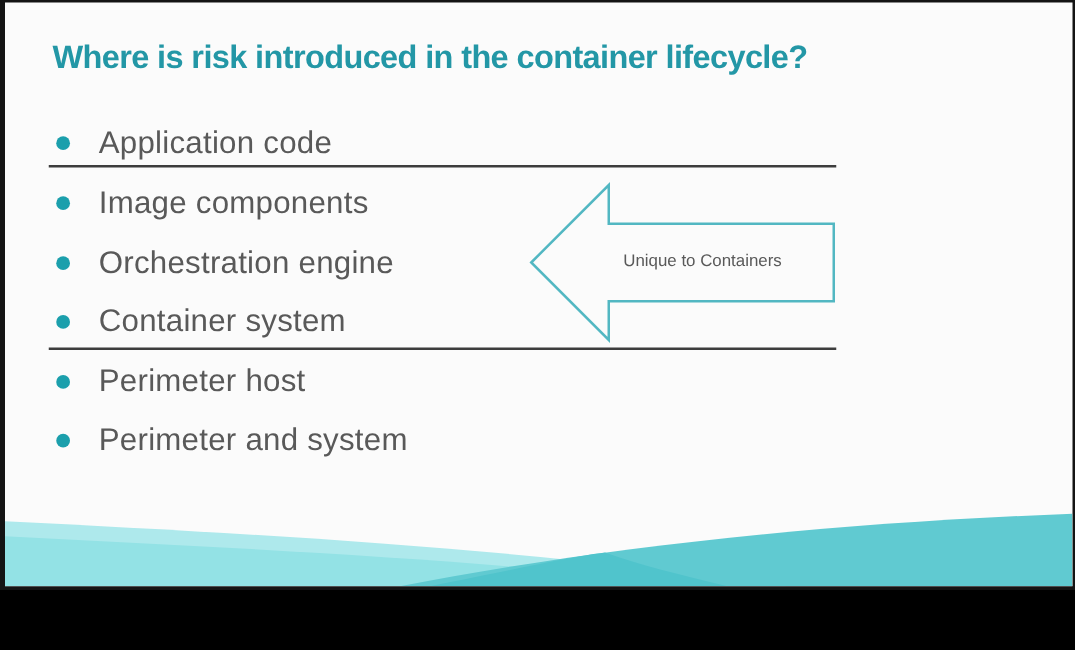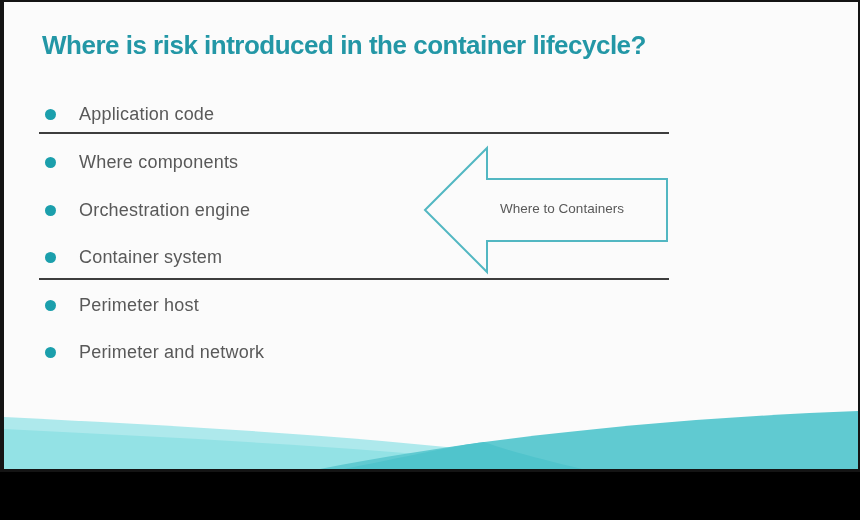--- a/index.html
+++ b/index.html
@@ -19,21 +19,21 @@
   }
   .bullet-row {
     position:absolute; left:41px; height:28px;
     display:flex; align-items:center;
   }
   .bullet-dot {
     width:11px; height:11px; border-radius:50%;
     background:#1b9fac; flex:0 0 auto;
   }
   .bullet-label {
-    margin-left:23px; font-size:18px; letter-spacing:0.2px;
+    margin-left:23px; font-size:25px; letter-spacing:0.2px;
     color:#595959; white-space:nowrap;
   }
   .sep-line {
     position:absolute; left:35px; width:630px; height:2px;
     background:#3d3d3d;
   }
   .arrow-wrap { position:absolute; left:416px; top:138px; }
   .arrow-label {
     position:absolute; left:468px; top:199px; width:180px;
     text-align:center; font-size:13.5px; color:#595959; white-space:nowrap;
@@ -58,48 +58,48 @@
   <div class="slide">
 
     <h1 class="title">Where is risk introduced in the container lifecycle?</h1>
 
     <div class="bullet-row" style="top:98px">
       <span class="bullet-dot"></span>
       <span class="bullet-label">Application code</span>
     </div>
     <div class="bullet-row" style="top:146px">
       <span class="bullet-dot"></span>
-      <span class="bullet-label">Where components</span>
+      <span class="bullet-label">Image components</span>
     </div>
     <div class="bullet-row" style="top:194px">
       <span class="bullet-dot"></span>
       <span class="bullet-label">Orchestration engine</span>
     </div>
     <div class="bullet-row" style="top:241px">
       <span class="bullet-dot"></span>
       <span class="bullet-label">Container system</span>
     </div>
     <div class="bullet-row" style="top:289px">
       <span class="bullet-dot"></span>
       <span class="bullet-label">Perimeter host</span>
     </div>
     <div class="bullet-row" style="top:336px">
       <span class="bullet-dot"></span>
-      <span class="bullet-label">Perimeter and network</span>
+      <span class="bullet-label">Perimeter and system</span>
     </div>
 
     <div class="sep-line" style="top:130px"></div>
     <div class="sep-line" style="top:276px"></div>
 
     <div class="arrow-wrap">
       <svg width="252" height="140" viewBox="0 0 252 140">
         <polygon points="5,70 67,8 67,39 247,39 247,101 67,101 67,132" fill="#fbfbfb" stroke="#52b7c2" stroke-width="2" stroke-linejoin="miter"></polygon>
       </svg>
     </div>
-    <div class="arrow-label">Where to Containers</div>
+    <div class="arrow-label">Unique to Containers</div>
 
     <svg class="waves" viewBox="0 0 854 72" preserveAspectRatio="none">
       <path d="M0,20 C200,30 420,42 625,72 L0,72 Z" fill="#aee9ec"></path>
       <path d="M0,32 C200,42 400,52 565,72 L0,72 Z" fill="#93e2e5"></path>
       <path d="M854,14 C640,22 460,44 316,72 L854,72 Z" fill="#60cad1"></path>
       <path d="M340,72 C420,56 450,49 480,45 C505,54 540,63 578,72 Z" fill="#50c4cc"></path>
     </svg>
 
     <div class="page-number">11</div>
 

